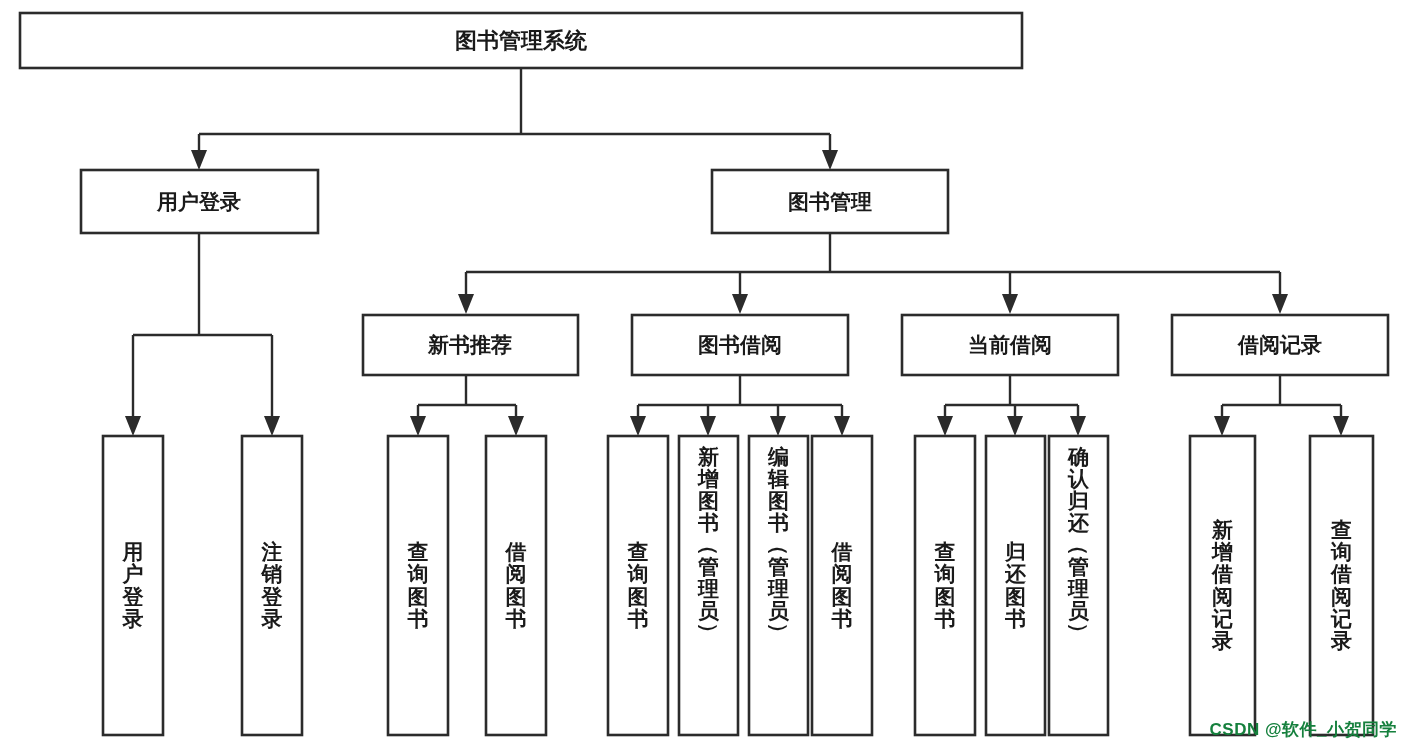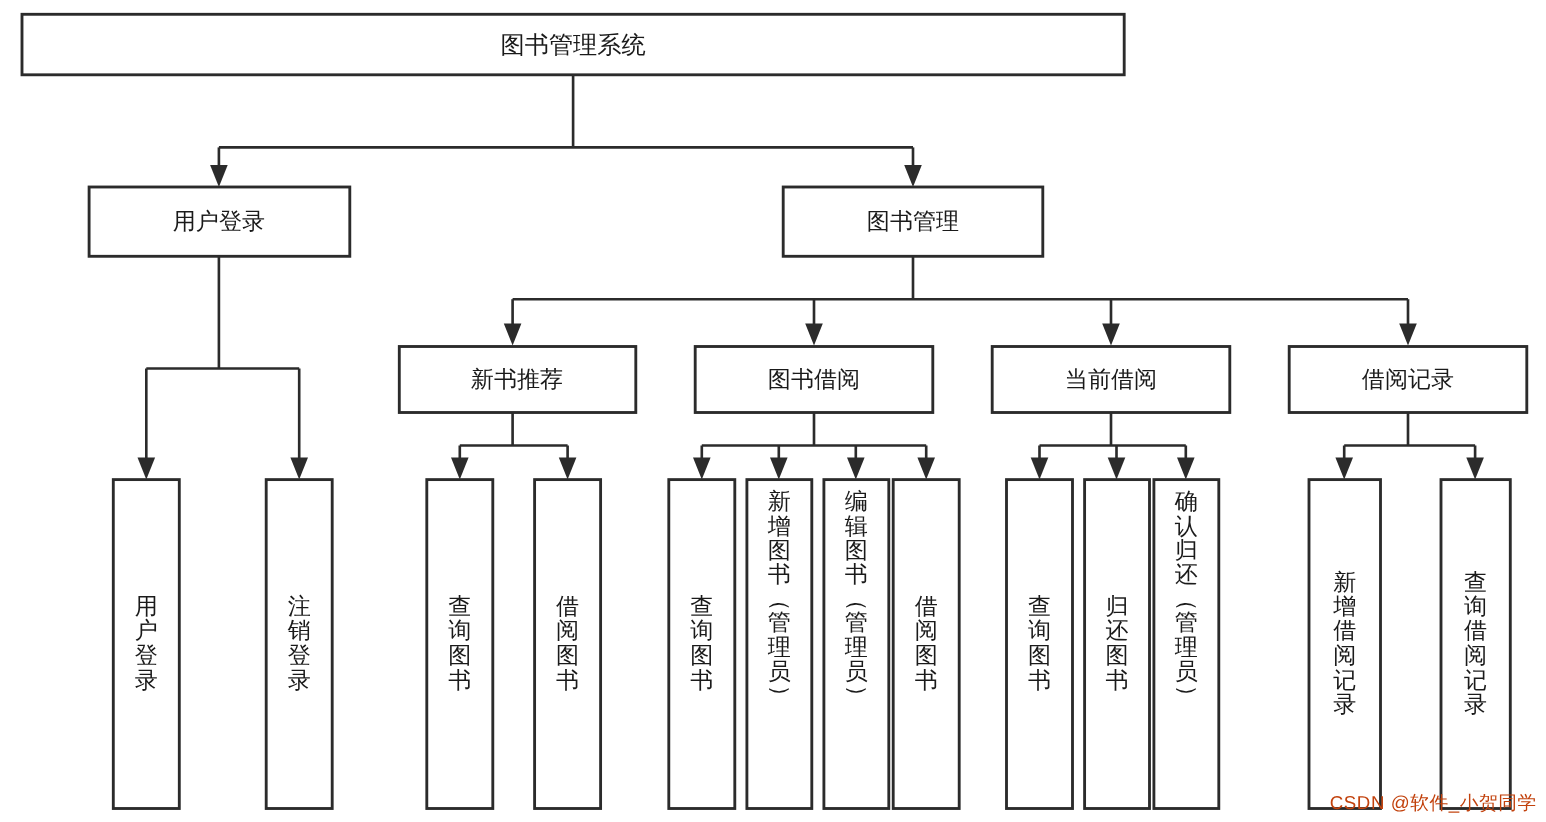--- a/index.html
+++ b/index.html
@@ -11,20 +11,21 @@
     width: 1405px;
     height: 747px;
     font-family: "Liberation Sans", "DejaVu Sans", sans-serif;
     overflow: hidden;
   }
   #diagram-root {
     position: relative;
     width: 1405px;
     height: 747px;
     background: #ffffff;
+    font-weight: bold;
   }
   svg.diagram-canvas {
     position: absolute;
     top: 0;
     left: 0;
     width: 1405px;
     height: 747px;
   }
   .node-box {
     fill: #ffffff;
@@ -72,21 +73,21 @@
   .leaf-label-wrap span {
     display: block;
     text-align: center;
   }
   .watermark {
     position: absolute;
     right: 8px;
     bottom: 6px;
     font-family: "Liberation Sans", "DejaVu Sans", sans-serif;
     font-size: 17px;
-    color: #c2410c;
+    color: #15803d;
     letter-spacing: 0.5px;
     white-space: nowrap;
   }
 </style>
 </head>
 <body>
 
 <div id="diagram-root">
 
   <svg class="diagram-canvas" viewBox="0 0 1405 747">

